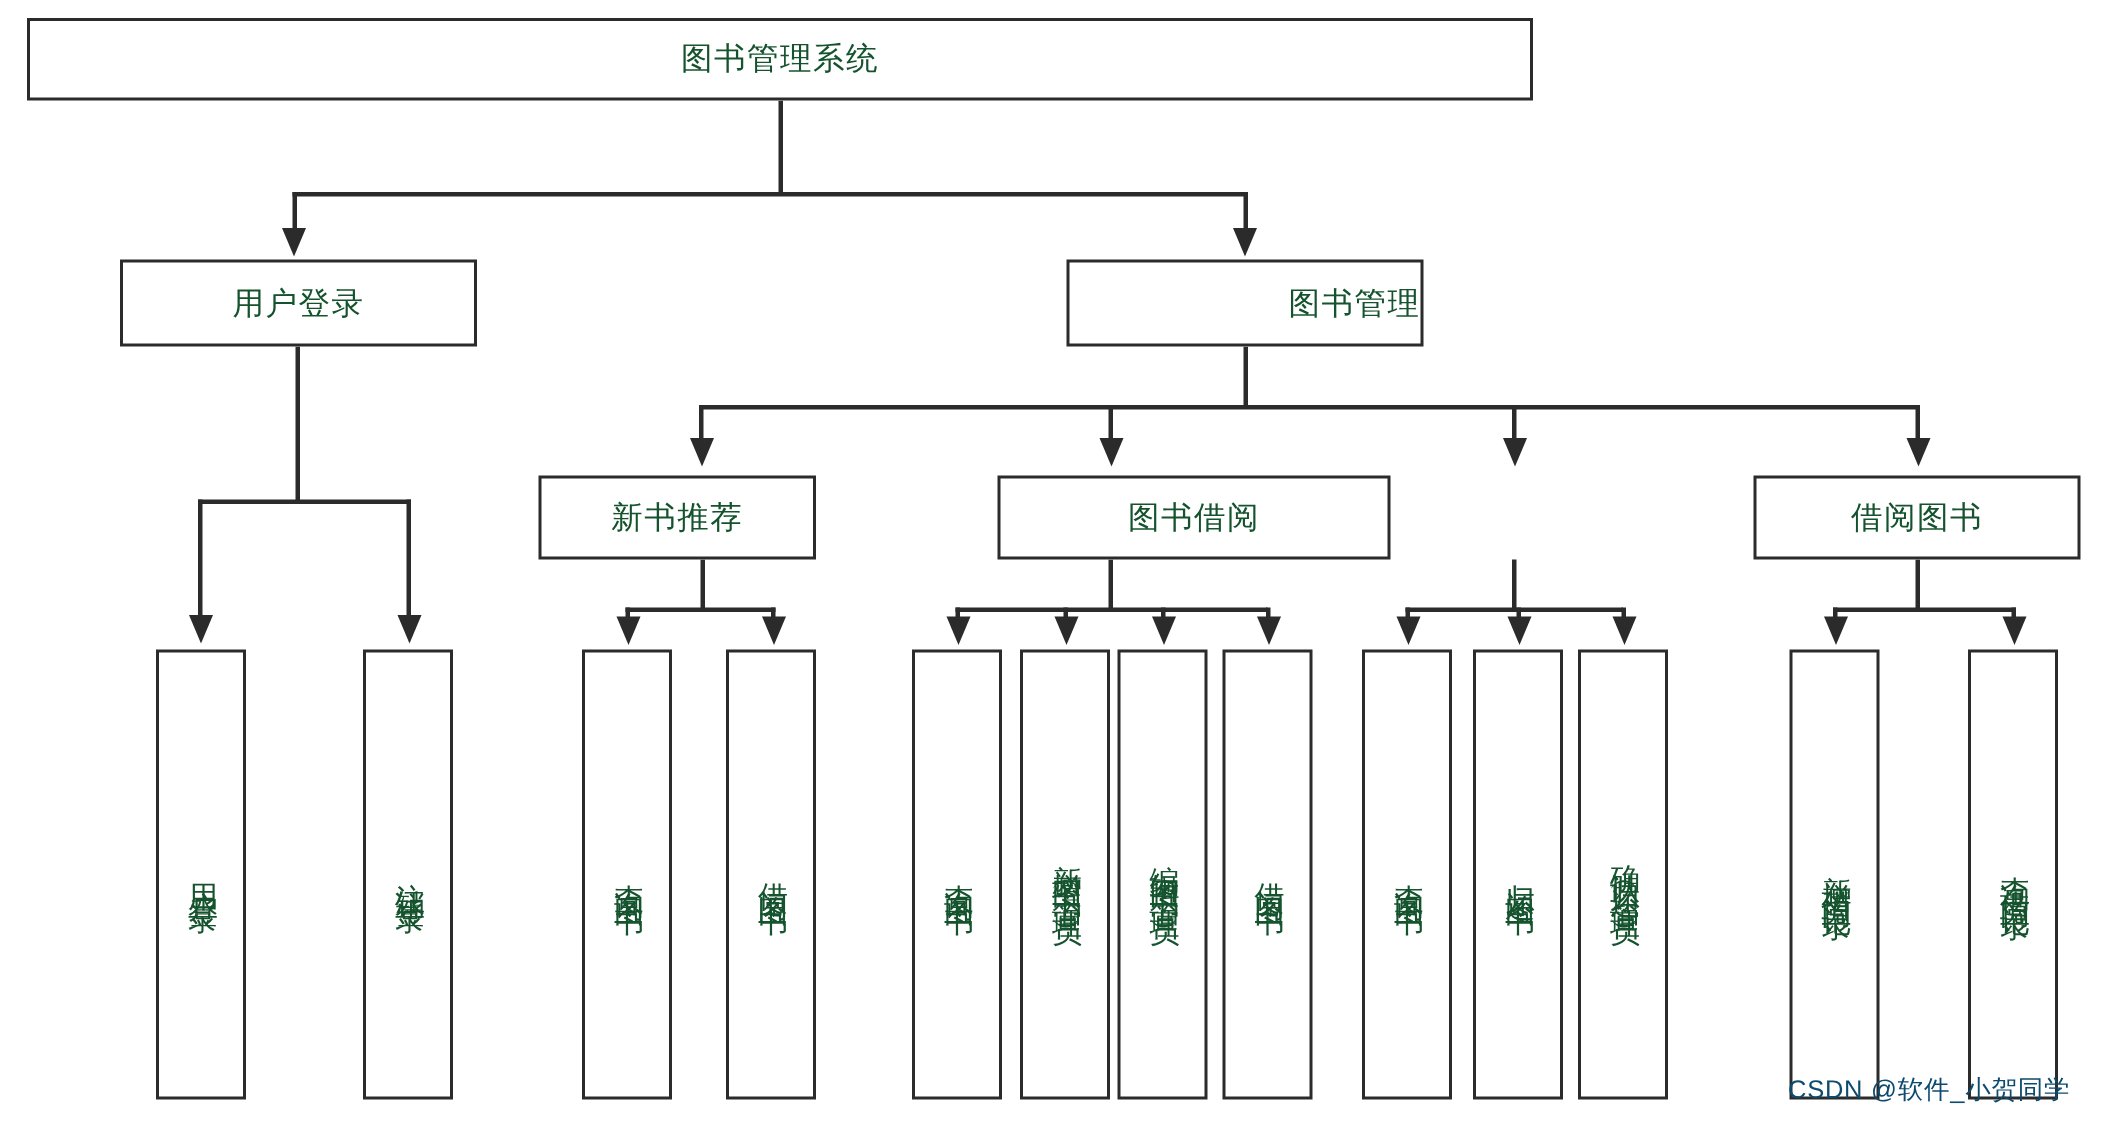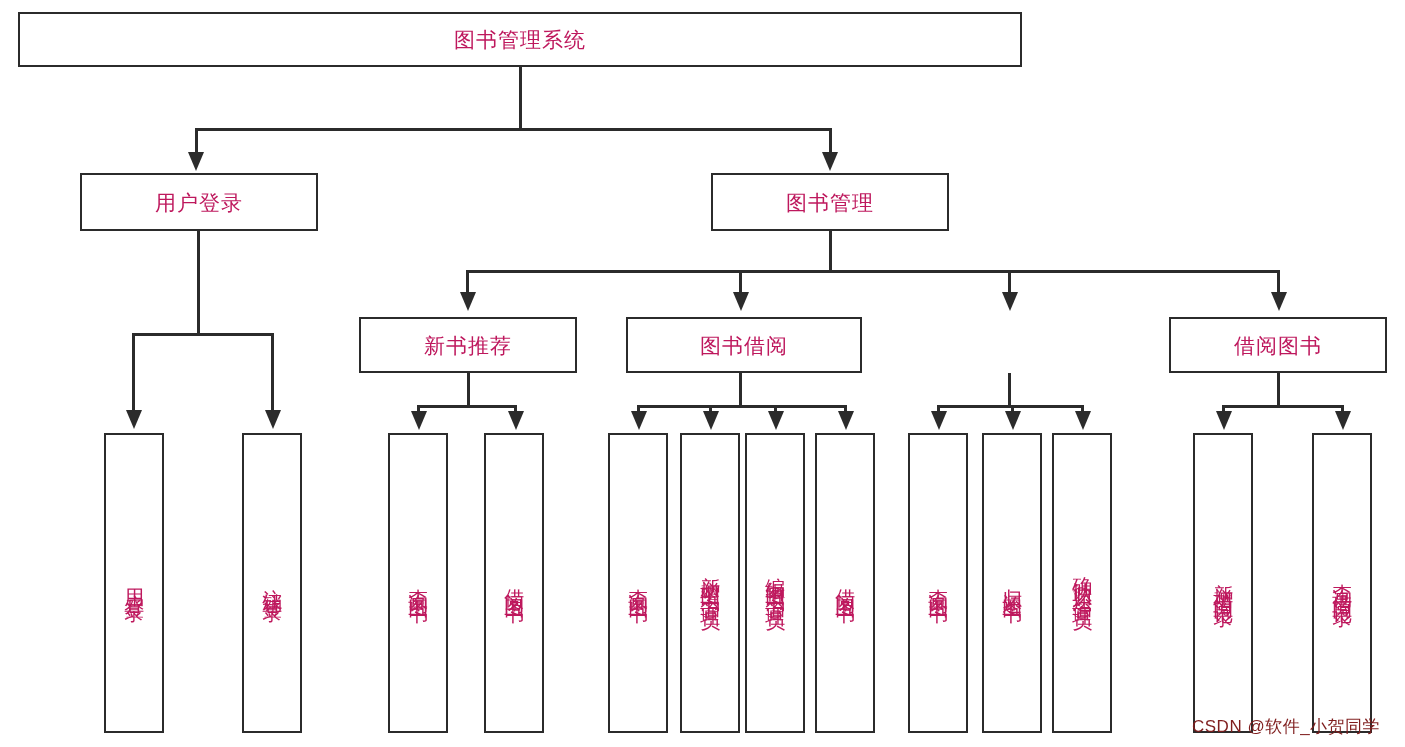--- a/index.html
+++ b/index.html
@@ -9,21 +9,21 @@
   }
   #stage{position:relative;width:1405px;height:747px;background:#fff;}
 
   
   .node{
     position:absolute;
     box-sizing:border-box;
     background:#ffffff;
     border:2.5px solid #2b2b2b;
     display:flex;align-items:center;justify-content:center;
-    color:#be185d;
+    color:#14532d;
     z-index:3;
   }
   .node.h{
     font-size:21px;
     letter-spacing:1px;
     line-height:1;
   }
   .node.v{
     font-size:20px;
     letter-spacing:1px;
@@ -51,21 +51,21 @@
     width:0;height:0;
     border-left:8px solid transparent;
     border-right:8px solid transparent;
     border-top:19px solid #2b2b2b;
     z-index:2;
   }
 
   
   #watermark{
     position:absolute;
-    color:#7f1d1d;
+    color:#0c4a6e;
     font-size:17px;
     white-space:nowrap;
     z-index:6;
     letter-spacing:.5px;
     font-family:"Liberation Sans","DejaVu Sans",sans-serif;
   }
 </style>
 </head>
 <body>
 
@@ -134,29 +134,29 @@
   <div class="arrow" style="left:1335px;top:411px;"></div>
 
   <div class="node h" style="left:18px;top:12px;width:1004px;height:55px;">
     <span class="htext">图书管理系统</span>
   </div>
 
   <div class="node h" style="left:80px;top:173px;width:238px;height:58px;">
     <span class="htext">用户登录</span>
   </div>
 
-  <div class="node h" style="left:711px;top:173px;width:238px;height:58px;">
+  <div class="node h" style="left:711px;top:173px;width:238px;height:58px;justify-content:flex-end;">
     <span class="htext">图书管理</span>
   </div>
 
-  <div class="node h" style="left:359px;top:317px;width:218px;height:56px;">
+  <div class="node h" style="left:359px;top:317px;width:185px;height:56px;">
     <span class="htext">新书推荐</span>
   </div>
 
-  <div class="node h" style="left:626px;top:317px;width:236px;height:56px;">
+  <div class="node h" style="left:665px;top:317px;width:262px;height:56px;">
     <span class="htext">图书借阅</span>
   </div>
 
 
   <div class="node h" style="left:1169px;top:317px;width:218px;height:56px;">
     <span class="htext">借阅图书</span>
   </div>
 
   <div class="node v" style="left:104px;top:433px;width:60px;height:300px;">
     <span class="vtext">用户登录</span>

